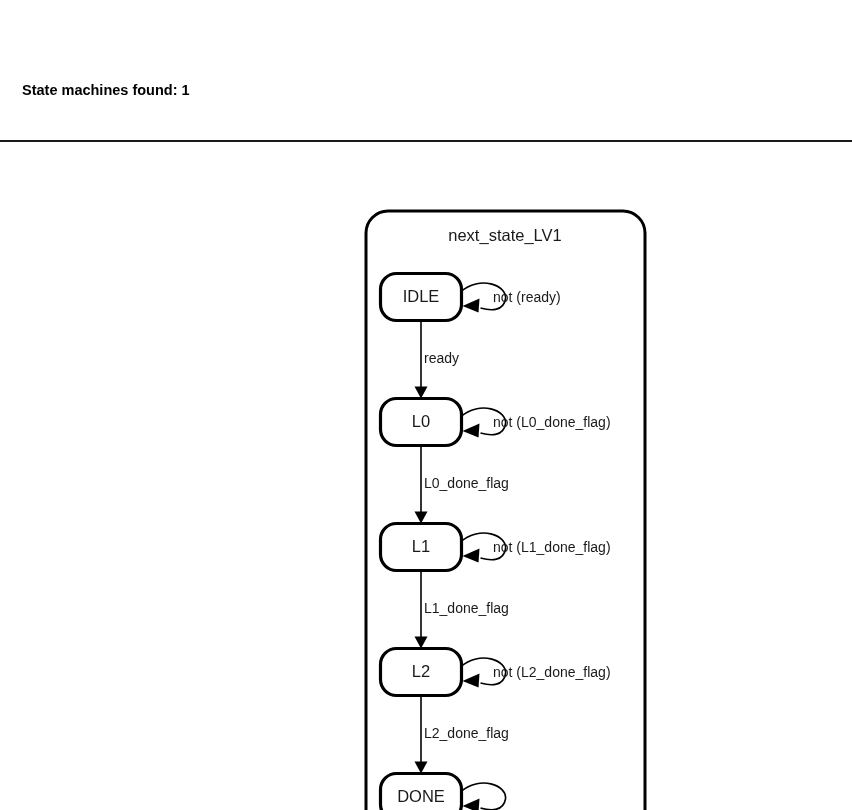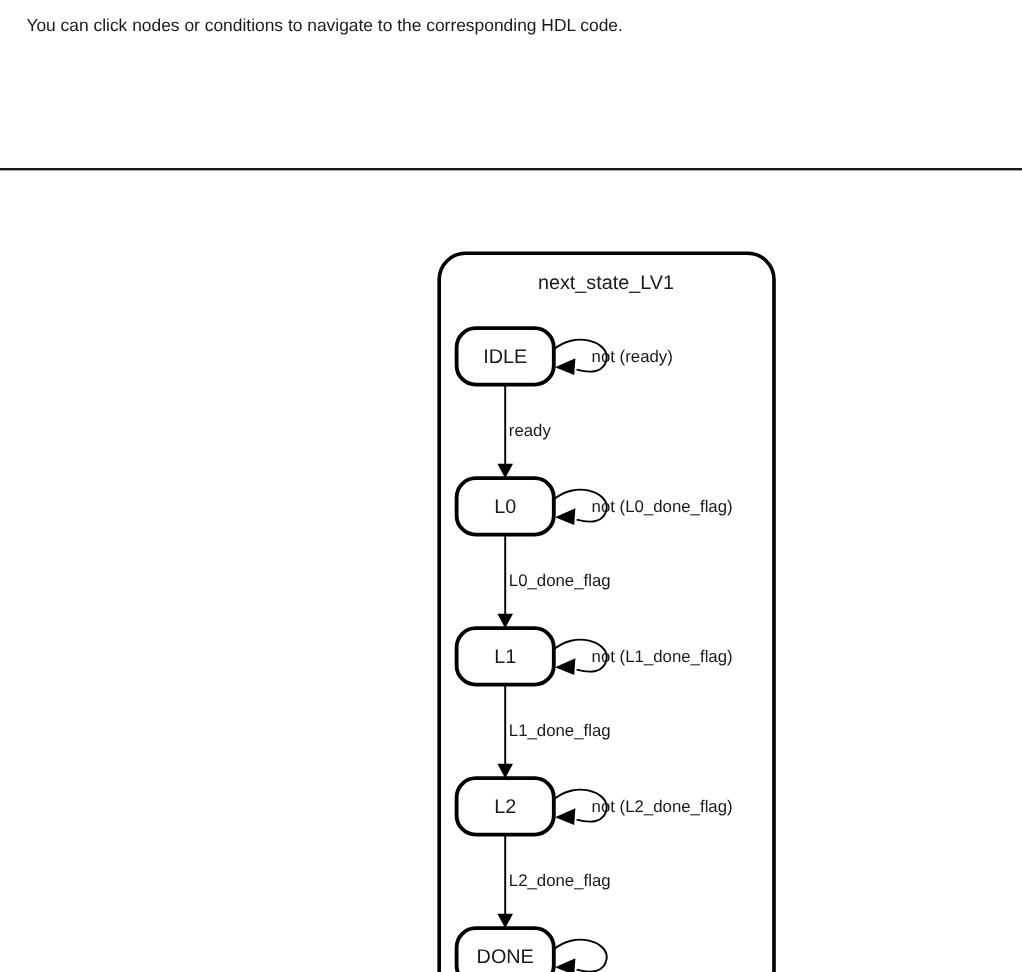--- a/index.html
+++ b/index.html
@@ -116,21 +116,21 @@
     fill: #1a1a1a;
     text-anchor: start;
     dominant-baseline: middle;
   }
   .hit { cursor: pointer; }
 </style>
 </head>
 <body>
 
 <div id="header-area">
-  <div id="hint-text">You can click nodes or conditions to navigate to the corresponding HDL code.</div>
+  <div id="sm-count">State machines found: 1</div>
   <div id="header-divider"></div>
 </div>
 
 <div id="diagram-area">
   <svg id="fsm-svg" width="852" height="668" viewBox="0 0 852 668">
 
     <rect id="fsm-box" class="fsm-container-box" x="366" y="24" width="279" height="627" rx="22" ry="22"></rect>
 
     <text id="fsm-title" class="fsm-title" x="505" y="54">next_state_LV1</text>
 

